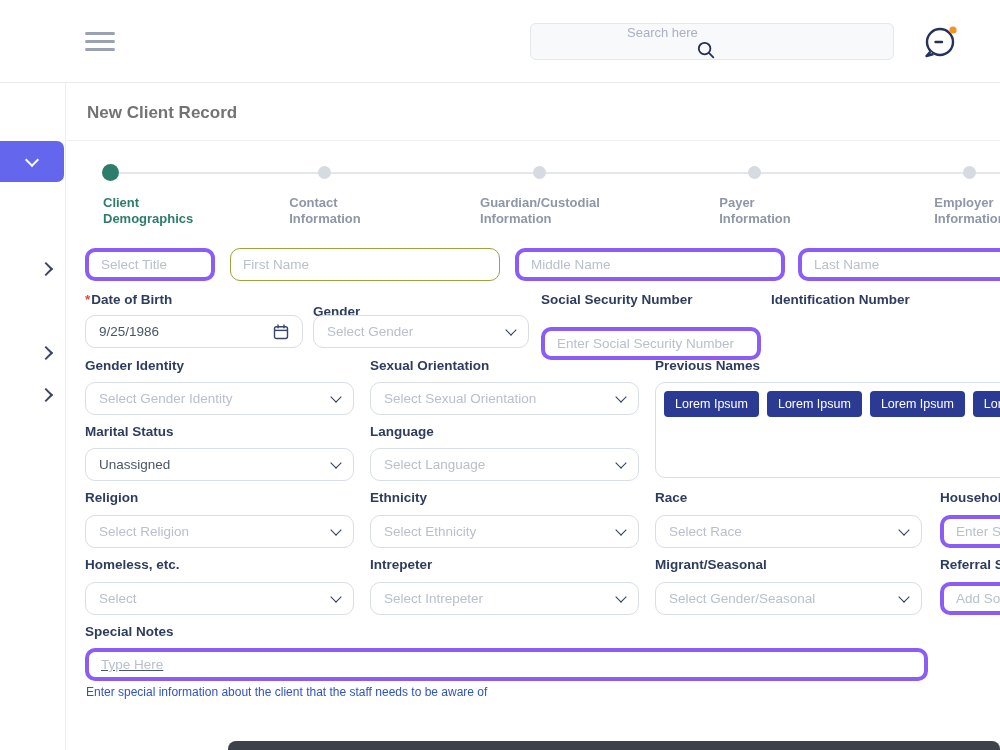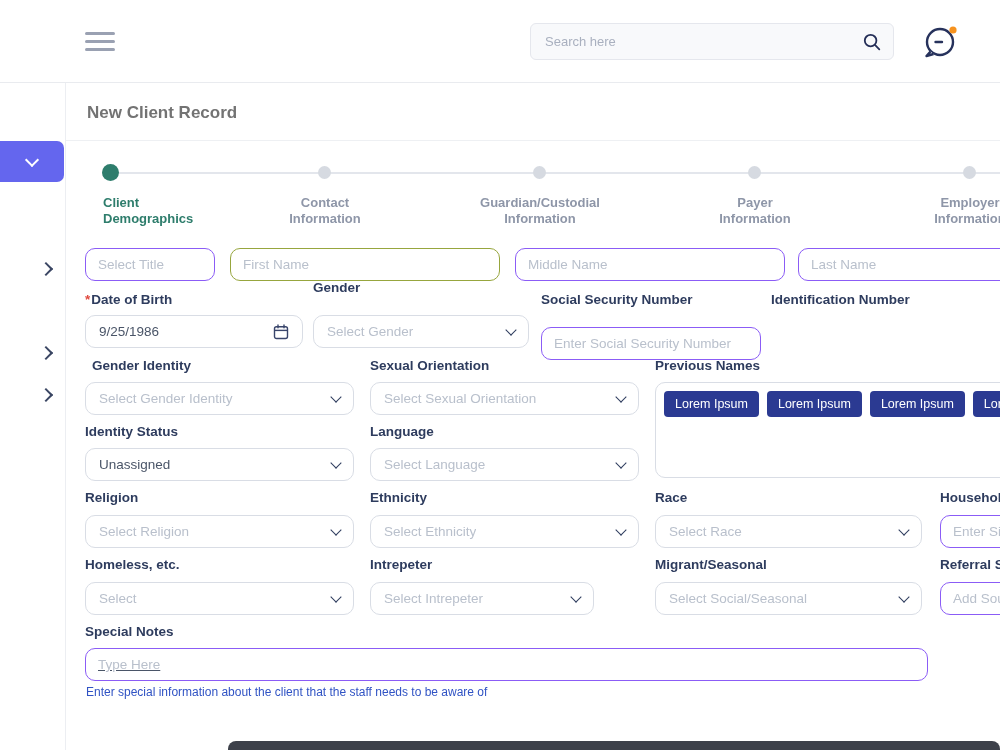--- a/index.html
+++ b/index.html
@@ -5,21 +5,21 @@
   html,body{margin:0;padding:0;background:#fff;}
   .screen{position:relative;width:1000px;height:750px;background:#fff;overflow:hidden;
           font-family:"Liberation Sans",sans-serif;}
 
   
   .top-header{position:absolute;left:0;top:0;width:1000px;height:82px;background:#fff;
               border-bottom:1px solid #e9ebef;z-index:5;}
   .hamburger{position:absolute;left:85px;top:32px;width:30px;display:flex;flex-direction:column;gap:5px;cursor:pointer;}
   .hamburger span{display:block;height:3px;background:#9aa1b2;border-radius:2px;}
   .searchbox{position:absolute;left:530px;top:23px;width:364px;height:37px;background:#f8f9fb;
-             border:1px solid #e5e7ed;border-radius:6px;display:flex;align-items:center;box-sizing:border-box;}
+             border:1px solid #e5e7ed;border-radius:6px;display:flex;align-items:center;box-sizing:border-box;flex-direction:column;}
   .searchbox input{flex:1;border:none;background:transparent;outline:none;padding:0 8px 0 14px;
                    font-size:13px;color:#3c4450;font-family:inherit;}
   .searchbox input::placeholder{color:#a9b0bf;}
   .search-ic{display:flex;margin-right:12px;}
   .chat{position:absolute;left:919px;top:20px;width:42px;height:42px;cursor:pointer;}
 
   
   .sidebar{position:absolute;left:0;top:83px;width:65px;height:667px;background:#fff;
            border-right:1px solid #eceef2;z-index:4;}
   .side-active{position:absolute;left:0;top:141px;width:64px;height:41px;background:#6466ee;
@@ -29,28 +29,28 @@
   .side-chev{position:absolute;left:41px;width:8px;height:8px;border-top:2px solid #3a4663;
              border-right:2px solid #3a4663;transform:rotate(45deg);cursor:pointer;z-index:6;}
 
   
   .page-title{position:absolute;left:87px;top:103px;font-size:17px;font-weight:700;color:#737373;}
   .title-divider{position:absolute;left:66px;top:140px;width:934px;height:1px;background:#eef0f3;}
   .step-track{position:absolute;left:110px;top:172px;width:890px;height:2px;background:#e3e6ec;}
   .step-dot{position:absolute;top:166px;width:13px;height:13px;border-radius:50%;background:#d6dae1;cursor:pointer;z-index:2;}
   .step-dot.active{top:164px;width:17px;height:17px;background:#2e7d6c;}
   .step-label{position:absolute;top:195px;font-size:13px;line-height:16px;color:#8e96a8;font-weight:600;
-              text-align:center;transform:translateX(-50%);cursor:pointer;}
+              transform:translateX(-50%);cursor:pointer;}
   .step-label div{white-space:nowrap;}
   .step-label.first{transform:none;text-align:left;color:#2e7d6c;font-weight:700;}
 
   
   .flabel{position:absolute;font-size:13.5px;font-weight:700;color:#2e3c5e;white-space:nowrap;}
   .req{color:#e0493f;margin-right:1px;}
-  .tinput{position:absolute;height:33px;border:1px solid #8b5cf6;border-radius:10px;background:#fff;
+  .tinput{position:absolute;height:33px;border:4px solid #8b5cf6;border-radius:10px;background:#fff;
           box-sizing:border-box;font-family:inherit;font-size:13.5px;color:#4a5568;padding:0 12px;outline:none;}
   .tinput::placeholder{color:#b9c0cc;}
   .tinput.focus{border:1.6px solid #97a63e;}
   .sel{position:absolute;height:33px;border:1px solid #d9dde5;border-radius:10px;background:#fff;
        box-sizing:border-box;display:flex;align-items:center;justify-content:space-between;
        padding:0 13px;cursor:pointer;}
   .sel .txt{font-size:13.5px;color:#b9c0cc;white-space:nowrap;overflow:hidden;}
   .sel .txt.val{color:#4a5568;}
   .chevd{flex:none;width:7px;height:7px;border-right:1.8px solid #2e3c5e;border-bottom:1.8px solid #2e3c5e;
          transform:rotate(45deg);margin-top:-3px;margin-left:8px;}
@@ -132,61 +132,61 @@
   </div>
 
   <input class="tinput" style="left: 85px; top: 248px; width: 130px;" placeholder="Select Title">
   <input class="tinput focus" style="left: 230px; top: 248px; width: 270px;" placeholder="First Name">
   <input class="tinput" style="left: 515px; top: 248px; width: 270px;" placeholder="Middle Name">
   <input class="tinput" style="left: 798px; top: 248px; width: 215px;" placeholder="Last Name">
 
   <div class="flabel" style="left:85px;top:292px">
     <span class="req">*</span><span>Date of Birth</span>
   </div>
-  <div class="flabel" style="left:313px;top:280px">Gender</div>
+  <div class="flabel" style="left:313px;top:304px">Gender</div>
   <div class="flabel" style="left:541px;top:292px">Social Security Number</div>
   <div class="flabel" style="left:771px;top:292px">Identification Number</div>
 
   <div class="sel" style="left:85px;top:315px;width:218px">
     <span class="txt val">9/25/1986</span>
     <span style="display:flex">
       <svg width="16" height="16" viewBox="0 0 16 16">
         <rect x="1.5" y="2.8" width="13" height="11.7" rx="2" fill="none" stroke="#39456b" stroke-width="1.4"></rect>
         <line x1="1.5" y1="6.4" x2="14.5" y2="6.4" stroke="#39456b" stroke-width="1.4"></line>
         <line x1="5" y1="1" x2="5" y2="3.8" stroke="#39456b" stroke-width="1.4" stroke-linecap="round"></line>
         <line x1="11" y1="1" x2="11" y2="3.8" stroke="#39456b" stroke-width="1.4" stroke-linecap="round"></line>
       </svg>
     </span>
   </div>
   <div class="sel" style="left:313px;top:315px;width:216px">
     <span class="txt">Select Gender</span>
     <span class="chevd"></span>
   </div>
   <input class="tinput" style="left: 541px; top: 327px; width: 220px;" placeholder="Enter Social Security Number">
 
-  <div class="flabel" style="left:92px;top:358px">Gender Identity</div>
+  <div class="flabel" style="left:85px;top:358px">Gender Identity</div>
   <div class="flabel" style="left:370px;top:358px">Sexual Orientation</div>
   <div class="flabel" style="left:655px;top:358px">Previous Names</div>
 
   <div class="sel" style="left:85px;top:382px;width:269px">
     <span class="txt">Select Gender Identity</span>
     <span class="chevd"></span>
   </div>
   <div class="sel" style="left:370px;top:382px;width:269px">
     <span class="txt">Select Sexual Orientation</span>
     <span class="chevd"></span>
   </div>
   <div class="chipbox">
     <span class="chip">Lorem Ipsum</span>
     <span class="chip">Lorem Ipsum</span>
     <span class="chip">Lorem Ipsum</span>
     <span class="chip">Lorem Ipsum</span>
   </div>
 
-  <div class="flabel" style="left:85px;top:424px">Identity Status</div>
+  <div class="flabel" style="left:85px;top:424px">Marital Status</div>
   <div class="flabel" style="left:370px;top:424px">Language</div>
 
   <div class="sel" style="left:85px;top:448px;width:269px">
     <span class="txt val">Unassigned</span>
     <span class="chevd"></span>
   </div>
   <div class="sel" style="left:370px;top:448px;width:269px">
     <span class="txt">Select Language</span>
     <span class="chevd"></span>
   </div>
@@ -212,26 +212,26 @@
 
   <div class="flabel" style="left:85px;top:557px">Homeless, etc.</div>
   <div class="flabel" style="left:370px;top:557px">Intrepeter</div>
   <div class="flabel" style="left:655px;top:557px">Migrant/Seasonal</div>
   <div class="flabel" style="left:940px;top:557px">Referral Source</div>
 
   <div class="sel" style="left:85px;top:582px;width:269px">
     <span class="txt">Select</span>
     <span class="chevd"></span>
   </div>
-  <div class="sel" style="left:370px;top:582px;width:224px">
+  <div class="sel" style="left:370px;top:582px;width:269px">
     <span class="txt">Select Intrepeter</span>
     <span class="chevd"></span>
   </div>
   <div class="sel" style="left:655px;top:582px;width:267px">
-    <span class="txt">Select Social/Seasonal</span>
+    <span class="txt">Select Gender/Seasonal</span>
     <span class="chevd"></span>
   </div>
   <input class="tinput" style="left: 940px; top: 582px; width: 120px;" placeholder="Add Source">
 
   <div class="flabel" style="left:85px;top:624px">Special Notes</div>
   <input class="tinput" style="left: 85px; top: 648px; width: 843px; text-decoration: underline;" placeholder="Type Here">
   <div class="helper">Enter special information about the client that the staff needs to be aware of</div>
 
   <div class="bottom-bar"></div>
 

